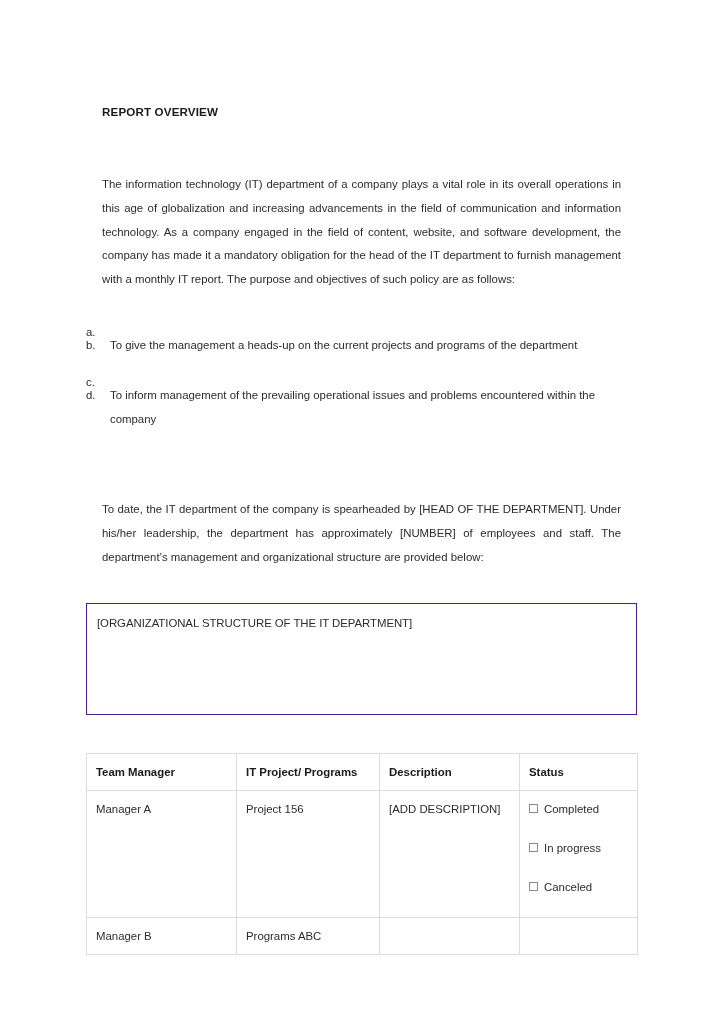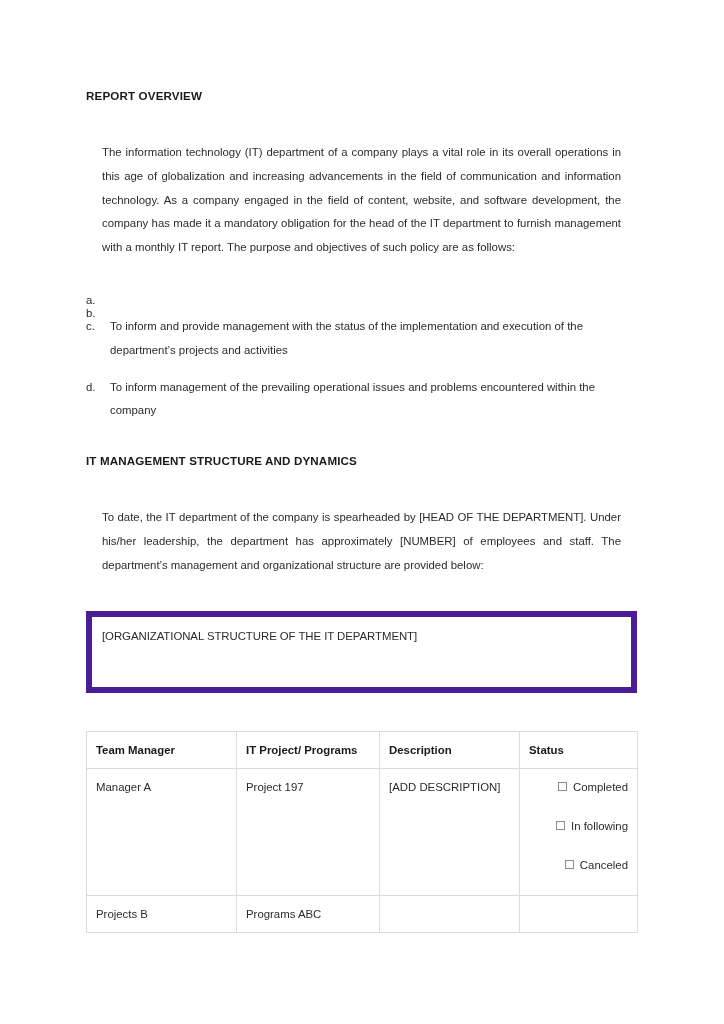--- a/index.html
+++ b/index.html
@@ -27,21 +27,21 @@
     width: 551px;
   }
 
   
   .section-heading {
     font-size: 11.6px;
     font-weight: bold;
     letter-spacing: 0.15px;
     color: #1a1a1a;
     line-height: 16px;
-    margin: 0;
+    margin: 16px;
   }
 
   
   .body-text {
     font-size: 11.4px;
     line-height: 23.8px;
     text-align: justify;
     text-justify: inter-word;
     color: #2b2b2b;
     margin: 16px;
@@ -68,23 +68,23 @@
     position: absolute;
     left: 0;
     top: 0;
     width: 18px;
     text-align: left;
     color: #2b2b2b;
   }
 
   
   .org-box {
-    border: 6px solid #4c1d95;
+    border: 1px solid #4c1d95;
     box-sizing: border-box;
-    height: 82px;
+    height: 112px;
     padding: 9px 10px 0 10px;
   }
   .org-box-label {
     font-size: 11.4px;
     line-height: 18px;
     color: #2b2b2b;
     letter-spacing: -0.05px;
   }
 
   
@@ -118,21 +118,20 @@
     padding: 0;
     list-style: none;
   }
   .status-list li {
     display: flex;
     align-items: flex-start;
     gap: 6px;
     line-height: 18px;
     margin-bottom: 21px;
     white-space: nowrap;
-    justify-content: flex-end;
   }
   .status-list li:last-child { margin-bottom: 12px; }
   .checkbox-glyph {
     display: inline-block;
     width: 9px;
     height: 9px;
     border: 1px solid #8a8a8a;
     box-sizing: border-box;
     margin-top: 4px;
     flex: 0 0 auto;
@@ -158,36 +157,35 @@
 
     <div style="height:13px;"></div>
 
     <ol class="lettered-list">
       <li>
         <span class="marker">a.</span>
       </li>
       <div style="height:13px;"></div>
       <li>
         <span class="marker">b.</span>
+        <span>To give the management a heads-up on the current projects and programs of the department</span>
       </li>
       <div style="height:13px;"></div>
       <li>
         <span class="marker">c.</span>
-        <span>To inform and provide management with the status of the implementation and execution of the department’s projects and activities</span>
       </li>
       <div style="height:13px;"></div>
       <li>
         <span class="marker">d.</span>
         <span>To inform management of the prevailing operational issues and problems encountered within the company</span>
       </li>
     </ol>
 
     <div style="height:30px;"></div>
 
-    <h2 class="section-heading">IT MANAGEMENT STRUCTURE AND DYNAMICS</h2>
 
     <div style="height:21px;"></div>
 
     <p class="body-text last-line-left">To date, the IT department of the company is spearheaded by [HEAD OF THE DEPARTMENT]. Under his/her leadership, the department has approximately [NUMBER] of employees and staff. The department’s management and organizational structure are provided below:</p>
 
     <div style="height:17px;"></div>
 
     <div class="org-box">
       <span class="org-box-label">[ORGANIZATIONAL STRUCTURE OF THE IT DEPARTMENT]</span>
     </div>
@@ -208,41 +206,41 @@
         <tr>
           <th>Team Manager</th>
           <th>IT Project/ Programs</th>
           <th>Description</th>
           <th>Status</th>
         </tr>
       </thead>
       <tbody>
         <tr class="row-tall">
           <td>Manager A</td>
-          <td>Project 197</td>
+          <td>Project 156</td>
           <td>[ADD DESCRIPTION]</td>
           <td>
             <ul class="status-list">
               <li>
                 <span class="checkbox-glyph"></span>
                 <span>Completed</span>
               </li>
               <li>
                 <span class="checkbox-glyph"></span>
-                <span>In following</span>
+                <span>In progress</span>
               </li>
               <li>
                 <span class="checkbox-glyph"></span>
                 <span>Canceled</span>
               </li>
             </ul>
           </td>
         </tr>
         <tr class="row-short">
-          <td>Projects B</td>
+          <td>Manager B</td>
           <td>Programs ABC</td>
           <td></td>
           <td></td>
         </tr>
       </tbody>
     </table>
 
   </div>
 </div>
 

